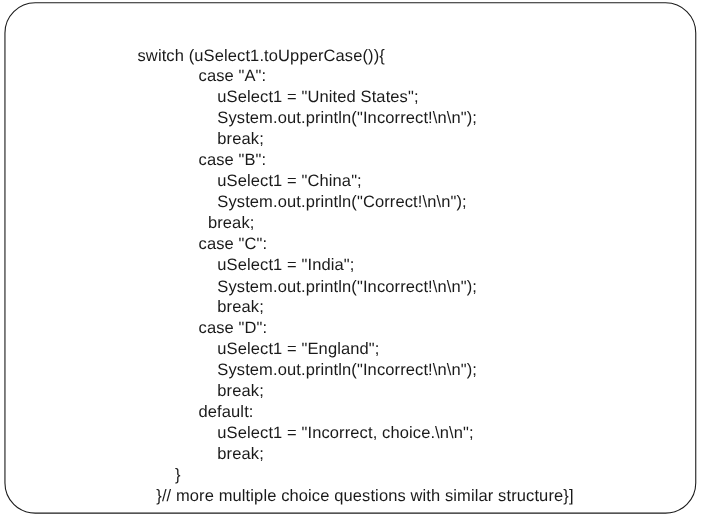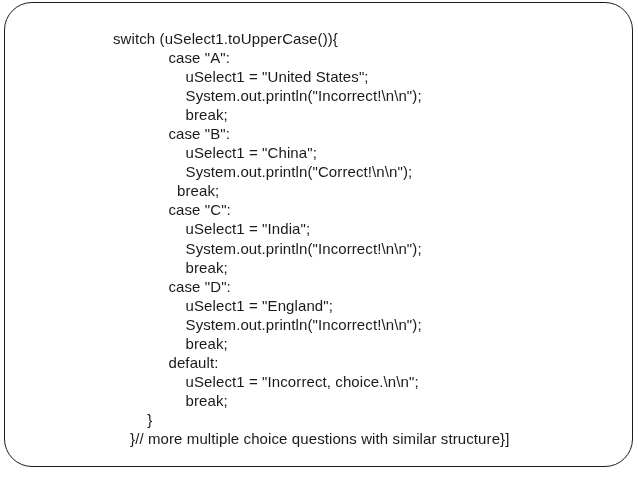--- a/index.html
+++ b/index.html
@@ -22,21 +22,21 @@
     height: 465px;
     box-sizing: border-box;
     border: 1.5px solid #1c1c1c;
     border-radius: 28px;
     background: #ffffff;
   }
   .code-block {
     position: absolute;
     left: 108px;
     top: 26px;
-    margin: 0;
+    margin: 12px;
     font-family: "Liberation Sans", sans-serif;
     font-size: 15px;
     line-height: 19.05px;
     color: #1a1a1a;
     white-space: pre;
     letter-spacing: 0.1px;
   }
 </style>
 </head>
 <body>

